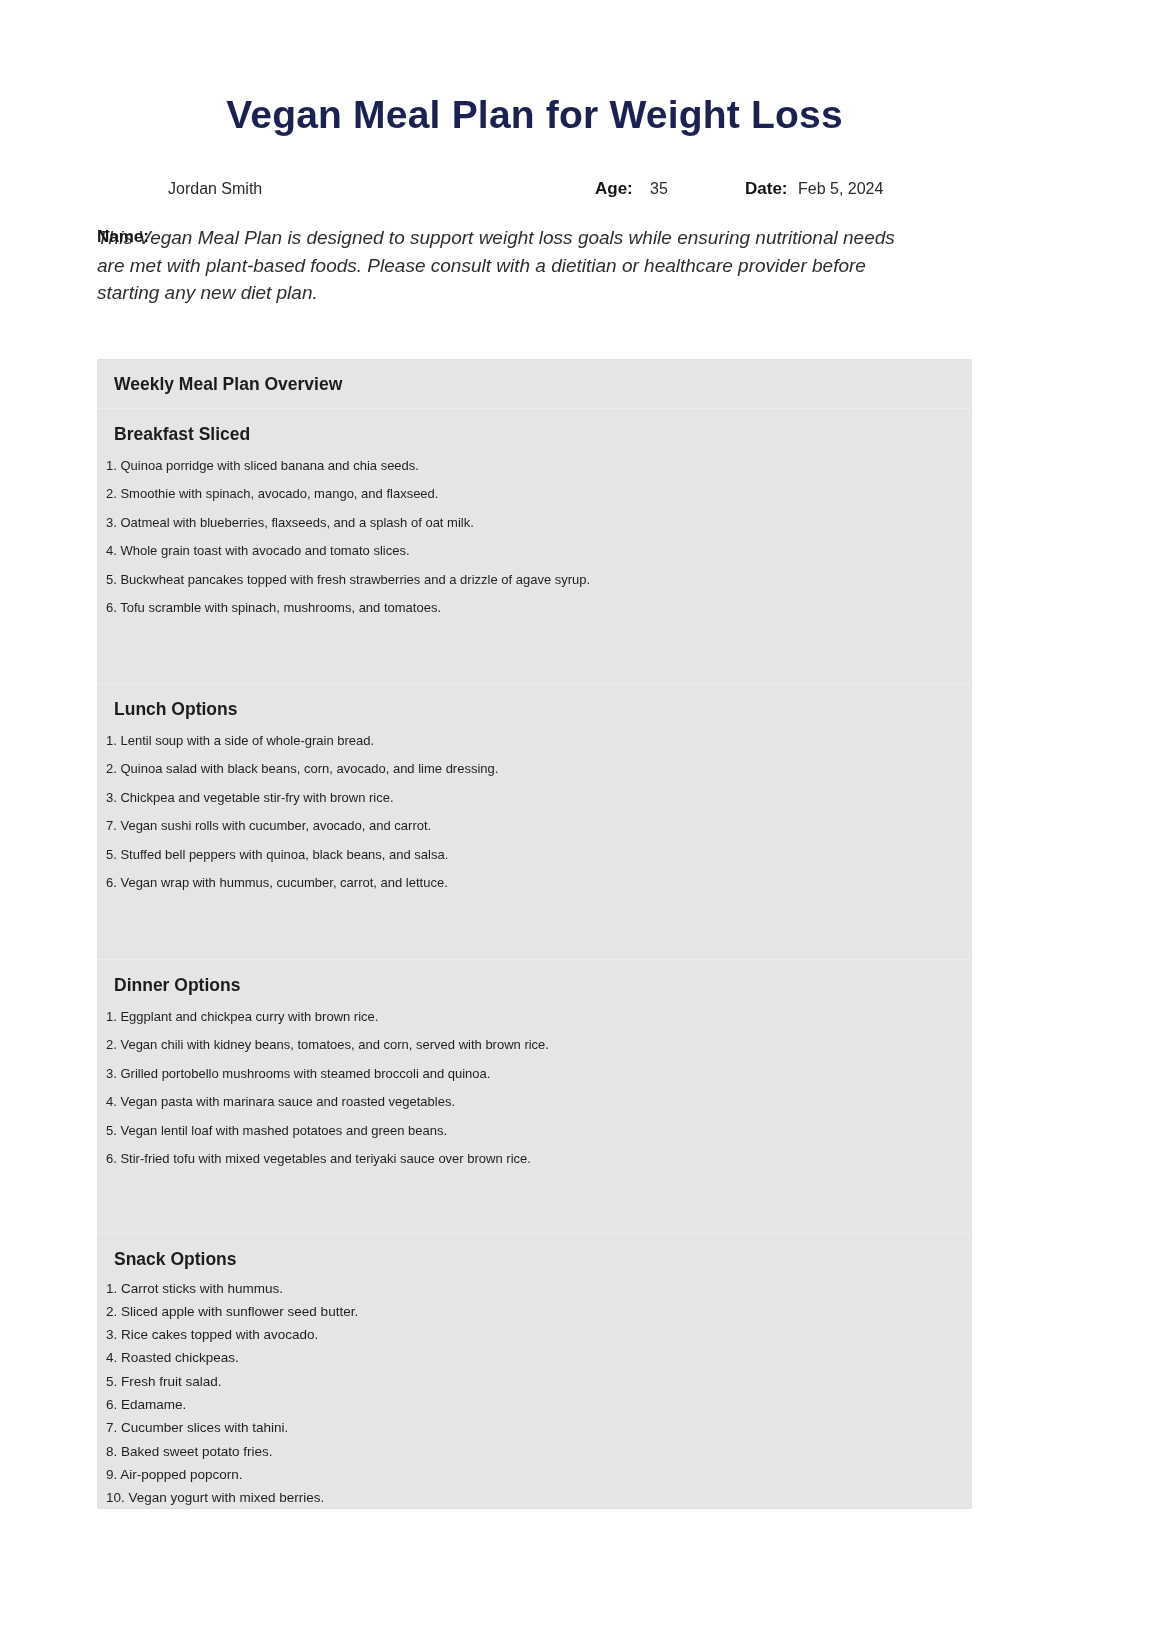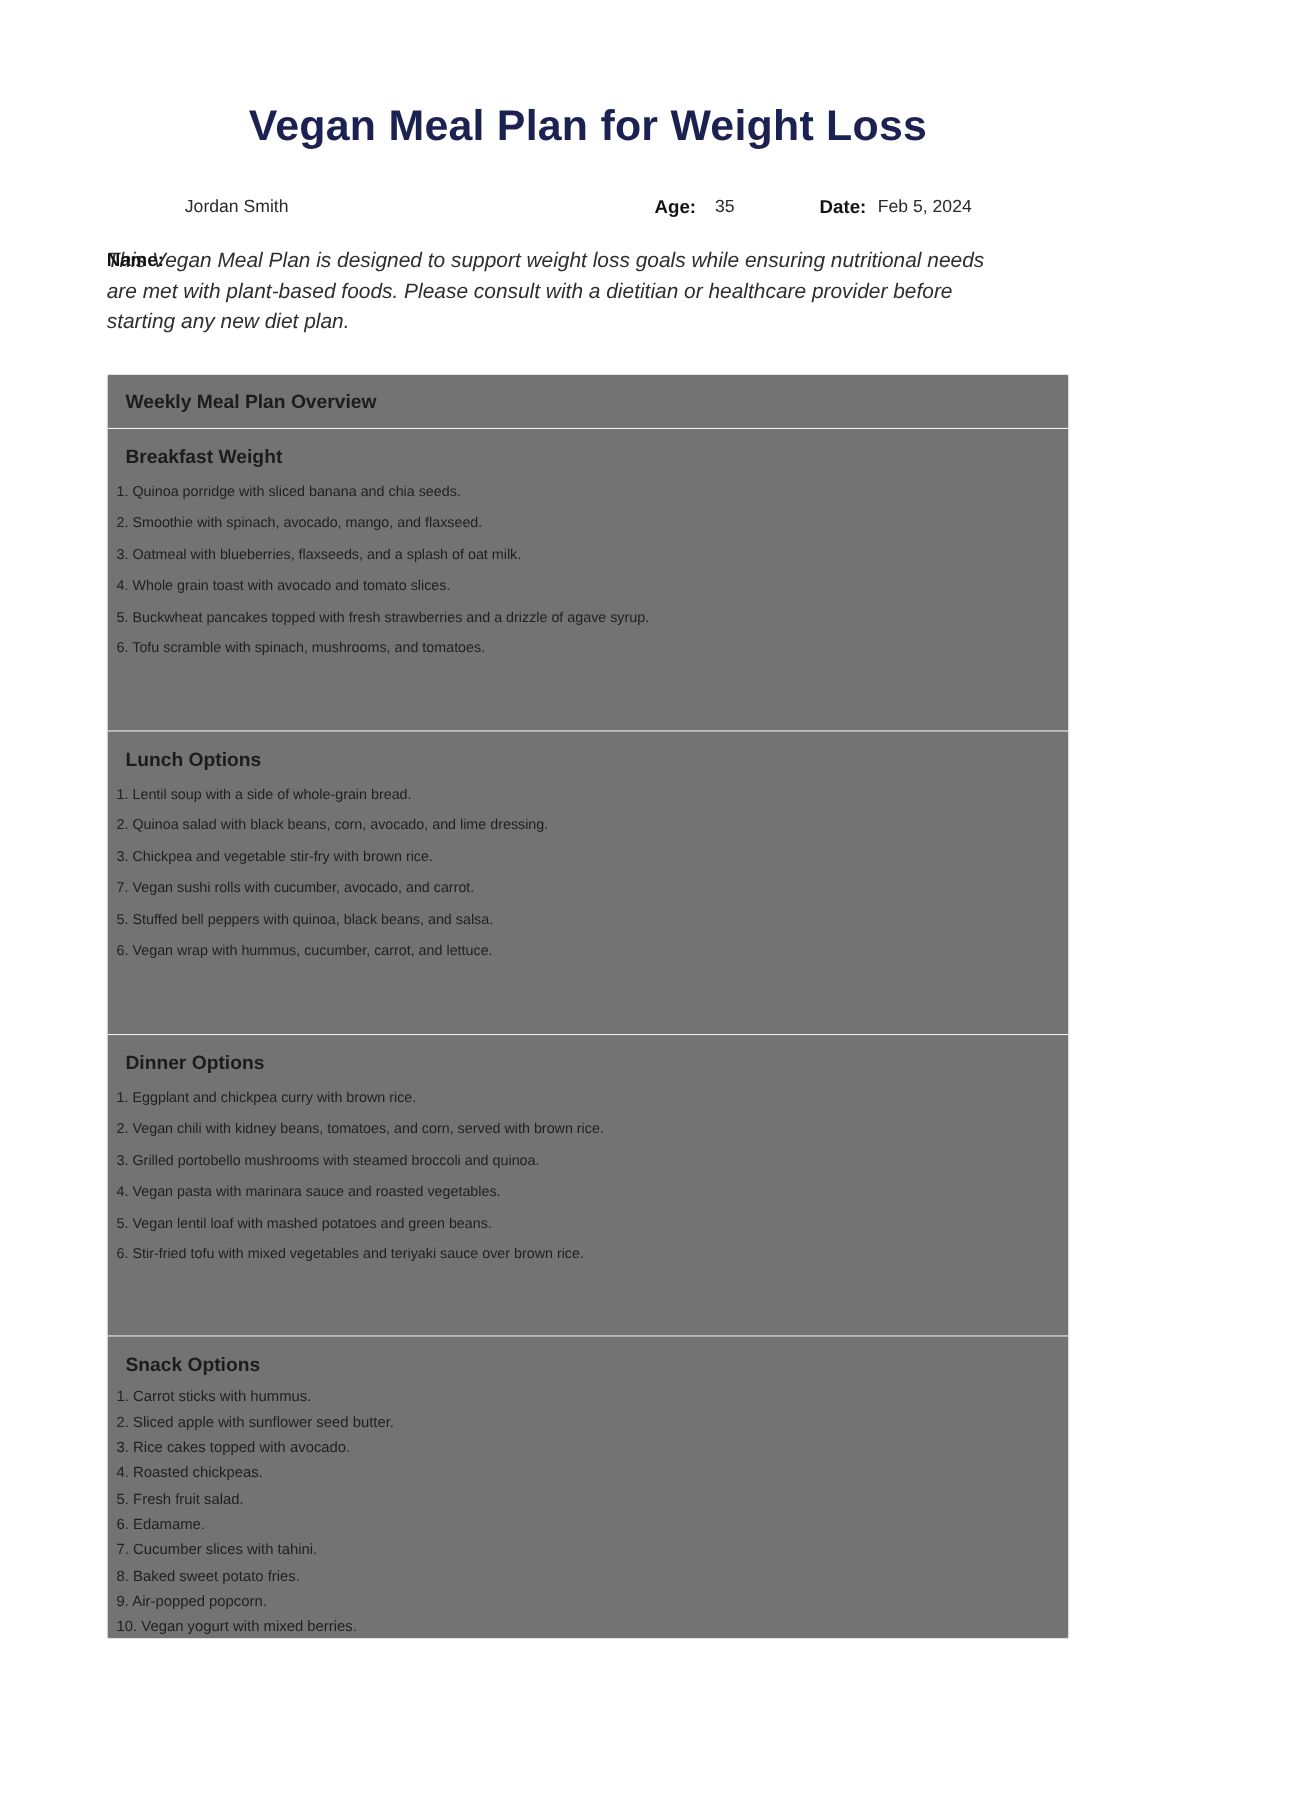--- a/index.html
+++ b/index.html
@@ -31,26 +31,26 @@
 
   .intro{
     margin:21px 0 0 0;
     font-style:italic;
     font-size:19px;line-height:27.5px;
     color:#2e2e2e;
     max-width:828px;
   }
 
   .plan-box{
-    margin-top:33px;
+    margin-top:52px;
     width:875px;height:1150px;
     box-sizing:border-box;
     border:1px solid #e2e2e2;
     border-radius:2px;
-    background:#737373;
+    background:#e5e5e5;
   }
   .box-header{
     box-sizing:border-box;height:49px;
     padding:14px 16px 0 16px;
     font-size:17.5px;font-weight:bold;color:#1c1c1c;
     border-bottom:1px solid #ededed;
   }
   .plan-section{
     box-sizing:border-box;
     padding:14px 16px 0 6px;
@@ -91,21 +91,21 @@
       <span class="val pos-date-val">Feb 5, 2024</span>
     </div>
 
     <p class="intro">This Vegan Meal Plan is designed to support weight loss goals while ensuring nutritional needs are met with plant-based foods. Please consult with a dietitian or healthcare provider before starting any new diet plan.</p>
 
     <div class="plan-box">
 
       <div class="box-header">Weekly Meal Plan Overview</div>
 
       <section class="plan-section s-breakfast">
-        <h2 class="section-title">Breakfast Weight</h2>
+        <h2 class="section-title">Breakfast Sliced</h2>
         <div class="items">
             <div class="meal-item">1. Quinoa porridge with sliced banana and chia seeds.</div>
             <div class="meal-item">2. Smoothie with spinach, avocado, mango, and flaxseed.</div>
             <div class="meal-item">3. Oatmeal with blueberries, flaxseeds, and a splash of oat milk.</div>
             <div class="meal-item">4. Whole grain toast with avocado and tomato slices.</div>
             <div class="meal-item">5. Buckwheat pancakes topped with fresh strawberries and a drizzle of agave syrup.</div>
             <div class="meal-item">6. Tofu scramble with spinach, mushrooms, and tomatoes.</div>
           </div>
       </section>
 

